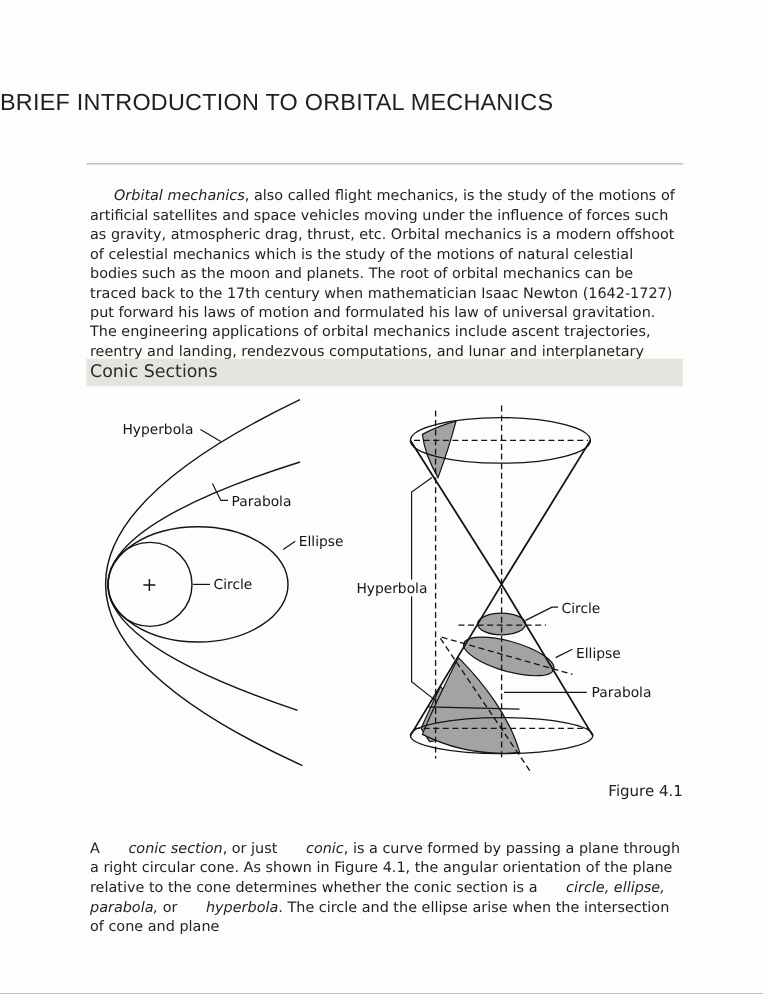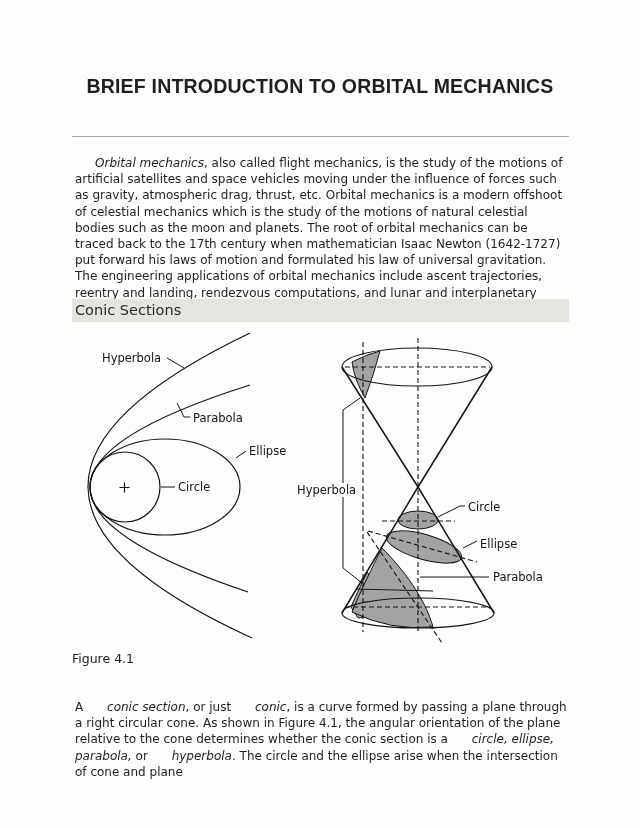--- a/index.html
+++ b/index.html
@@ -6,23 +6,23 @@
   .page{
     position:relative;
     width:640px;height:828px;
     margin:0 auto;
     background:var(--page_bg,#fdfdfb);
     overflow:hidden;
     font-family:"DejaVu Sans",sans-serif;
   }
   .title{
     position:absolute;top:74px;left:0;width:640px;
-    text-align:center;
+    text-align:left;
     font-family:"Liberation Sans",sans-serif;
-    font-size:19.5px;line-height:24px;font-weight:700;
+    font-size:19.5px;line-height:24px;font-weight:400;
     letter-spacing:0.2px;
     color:var(--text,#1f1f1f);
   }
   .rule{
     position:absolute;top:136px;left:72px;width:497px;height:1px;
     background:var(--rule,#adadad);
   }
   .para{
     position:absolute;left:75px;width:494px;
     font-size:12px;line-height:16.2px;
@@ -35,21 +35,21 @@
     position:absolute;top:299px;left:72px;width:494px;height:23px;
     background:var(--heading_bg,#e4e4e1);
     padding-left:3px;
     font-size:14.5px;line-height:23px;
     color:var(--heading_text,#2b2b2b);
   }
   .figure{position:absolute;top:330px;left:72px;width:500px;height:318px;}
   .figure svg{display:block;overflow:visible;}
   .caption{
     position:absolute;top:651px;left:72px;width:497px;
-    text-align:left;
+    text-align:right;
     font-size:12.5px;line-height:16px;
     color:var(--text,#1f1f1f);
   }
   .fig-line{stroke:var(--line,#111);fill:none;}
   .fig-label{
     font-family:"DejaVu Sans",sans-serif;
     font-size:11.5px;
     fill:var(--line,#111);
   }
 </style>

